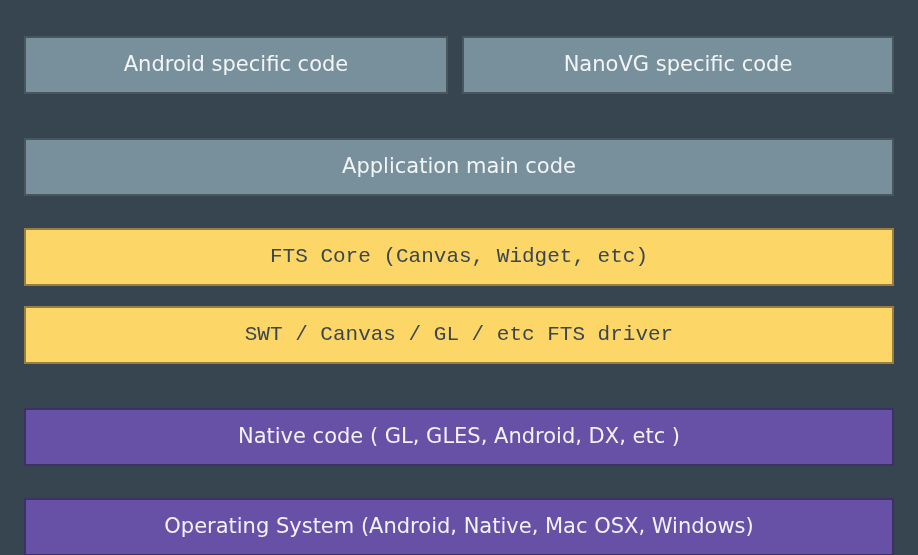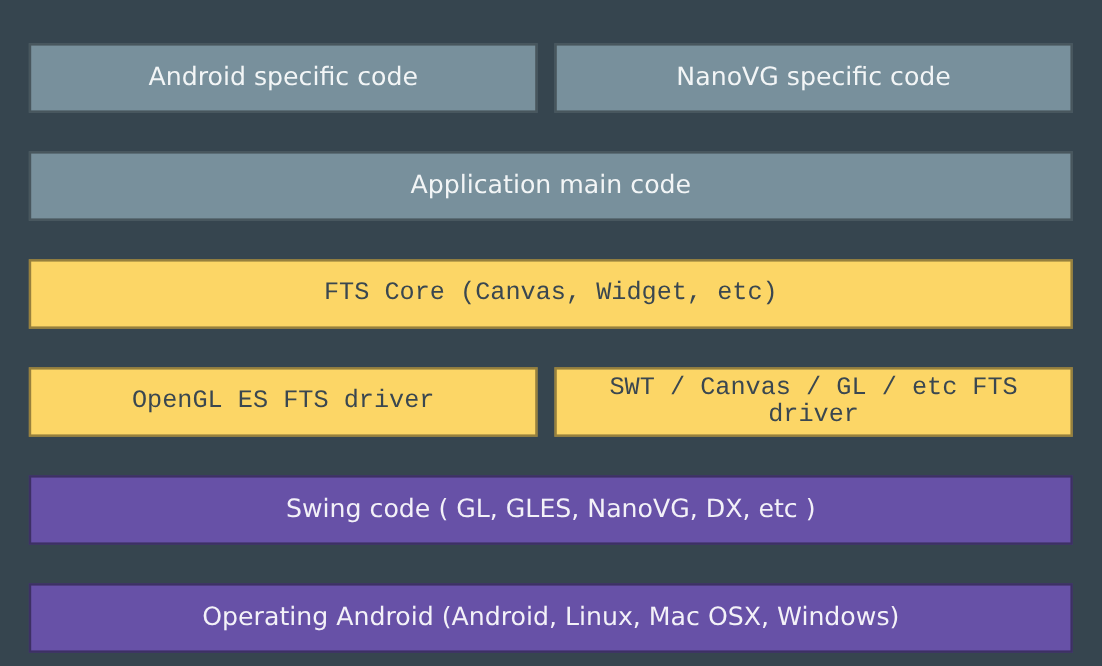--- a/index.html
+++ b/index.html
@@ -35,21 +35,21 @@
   .box{
     height:58px;
     display:flex;
     align-items:center;
     justify-content:center;
     font-size:21px;
     border:2px solid rgba(0,0,0,0.40);
     text-align:center;
     line-height:1.1;
   }
-  .full{flex:1;}
+  .full{flex:1;margin-top:12px;}
   .col-left{width:424px;flex:0 0 424px;}
   .col-right{flex:1;}
   .slate{background:var(--slate-fill);color:var(--slate-text);}
   .yellow{background:var(--yellow-fill);color:var(--yellow-text);font-family:Liberation Mono, monospace;}
   .purple{background:var(--purple-fill);color:var(--purple-text);}
 </style>
 </head>
 <body>
 
 <div class="stack">
@@ -61,29 +61,28 @@
 
   <div class="row">
     <div class="box slate full">Application main code</div>
   </div>
 
   <div class="row">
     <div class="box yellow full">FTS Core (Canvas, Widget, etc)</div>
   </div>
 
   <div class="row">
-    <div class="box yellow col-left">OpenGL ES FTS driver</div>
     <div class="box yellow col-right">SWT / Canvas / GL / etc FTS driver</div>
   </div>
 
   <div class="row">
-    <div class="box purple full">Swing code ( GL, GLES, NanoVG, DX, etc )</div>
+    <div class="box purple full">Native code ( GL, GLES, Android, DX, etc )</div>
   </div>
 
   <div class="row">
-    <div class="box purple full">Operating Android (Android, Linux, Mac OSX, Windows)</div>
+    <div class="box purple full">Operating System (Android, Native, Mac OSX, Windows)</div>
   </div>
 
   <div class="row">
     <div class="box purple full">Hardware</div>
   </div>
 
 </div>
 
 </body></html>

